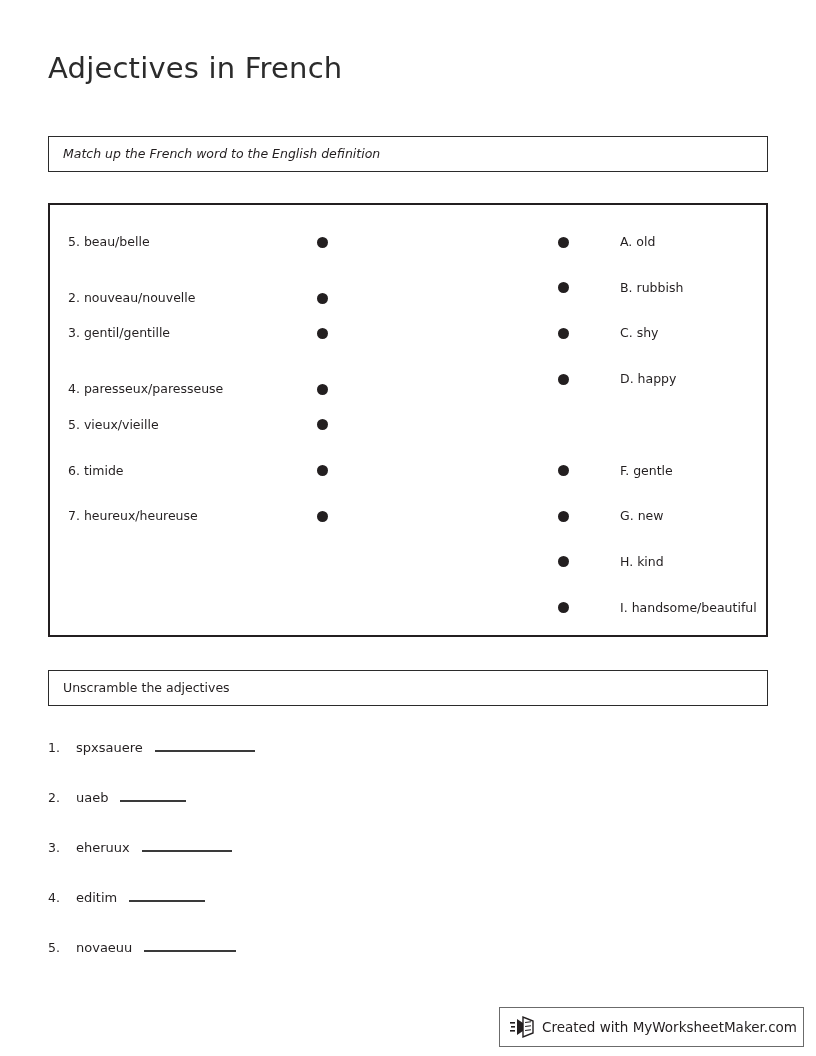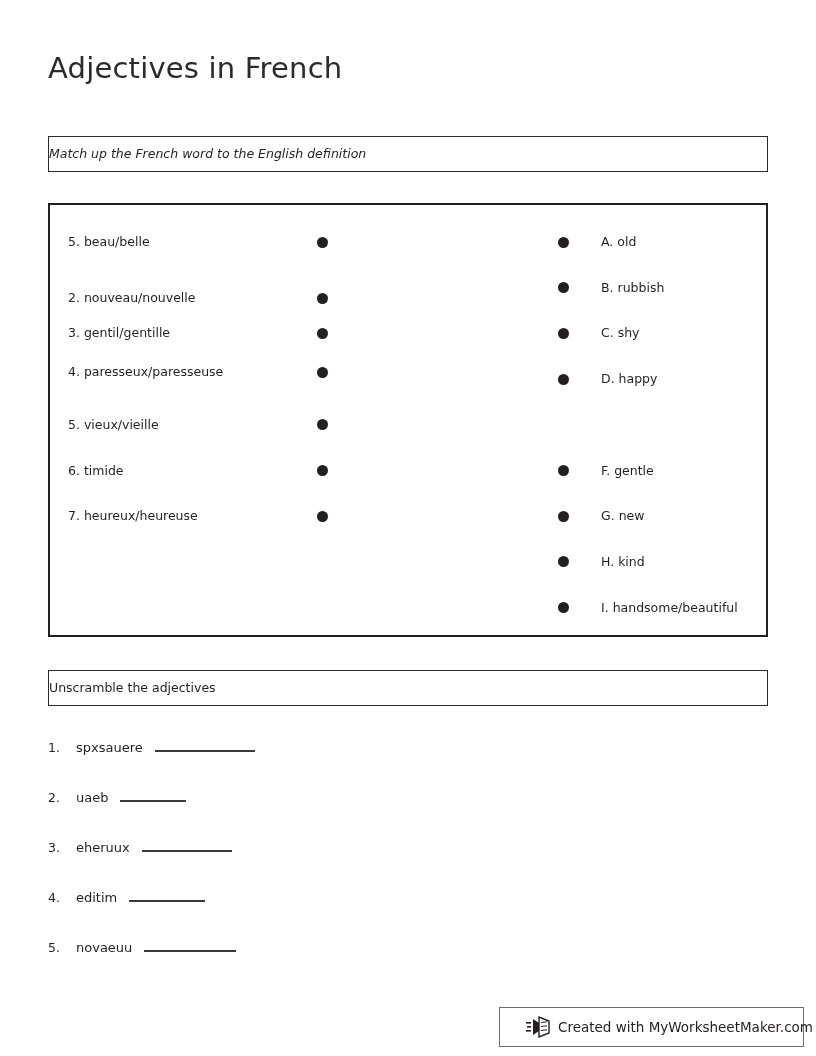--- a/index.html
+++ b/index.html
@@ -32,20 +32,21 @@
   
   .instruction-bar {
     position: absolute;
     left: 48px;
     width: 720px;
     box-sizing: border-box;
     border: 1px solid #2b2b2b;
     background: #ffffff;
     display: flex;
     align-items: center;
+    padding-left: 14px;
   }
   .instruction-bar .bar-text {
     font-size: 12.5px;
     color: #231f20;
     line-height: 16px;
   }
   #instruction-bar-1 {
     top: 136px;
     height: 36px;
   }
@@ -100,20 +101,21 @@
   .row-left {
     left: 18px;
     width: 260px;
     justify-content: space-between;
   }
   
   .row-right {
     left: 508px;
     width: 250px;
     justify-content: flex-start;
+    gap: 19px;
   }
   .row-right .term { margin-left: 32px; }
 
   
   .unscramble-list {
     position: absolute;
     left: 48px;
     top: 736px;
     width: 720px;
   }
@@ -148,21 +150,21 @@
     position: absolute;
     left: 499px;
     top: 1007px;
     width: 305px;
     height: 40px;
     box-sizing: border-box;
     border: 1px solid #6b6b6b;
     background: #ffffff;
     display: flex;
     align-items: center;
-    padding-left: 26px;
+    padding-left: 10px;
   }
   .footer-badge .logo-icon {
     width: 26px;
     height: 24px;
     flex: 0 0 auto;
     display: block;
   }
   .footer-badge .badge-text {
     font-size: 13.5px;
     color: #231f20;
@@ -187,21 +189,21 @@
       <span class="dot"></span>
     </div>
     <div class="match-row row-left" style="top: 83px;">
       <span class="term">2. nouveau/nouvelle</span>
       <span class="dot"></span>
     </div>
     <div class="match-row row-left" style="top: 118.4px;">
       <span class="term">3. gentil/gentille</span>
       <span class="dot"></span>
     </div>
-    <div class="match-row row-left" style="top: 157px;">
+    <div class="match-row row-left" style="top: 174px;">
       <span class="term">4. paresseux/paresseuse</span>
       <span class="dot"></span>
     </div>
     <div class="match-row row-left" style="top: 209.8px;">
       <span class="term">5. vieux/vieille</span>
       <span class="dot"></span>
     </div>
     <div class="match-row row-left" style="top: 255.5px;">
       <span class="term">6. timide</span>
       <span class="dot"></span>

